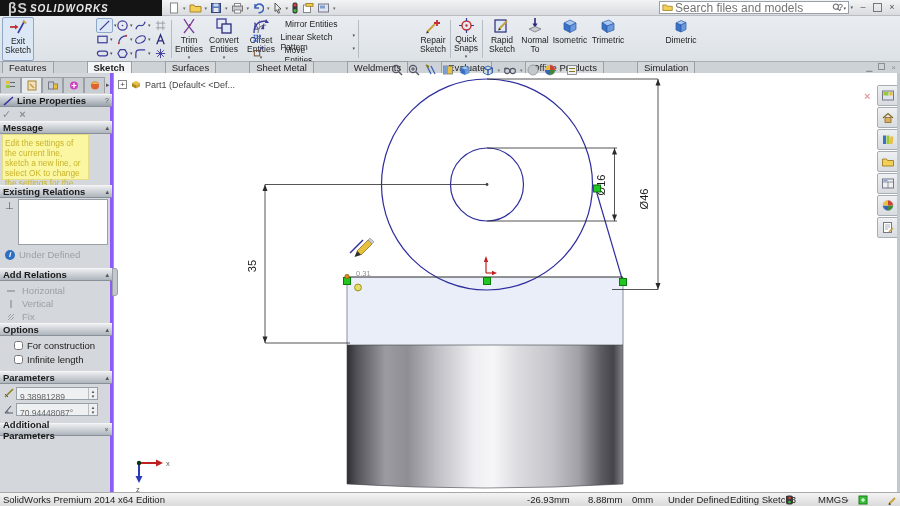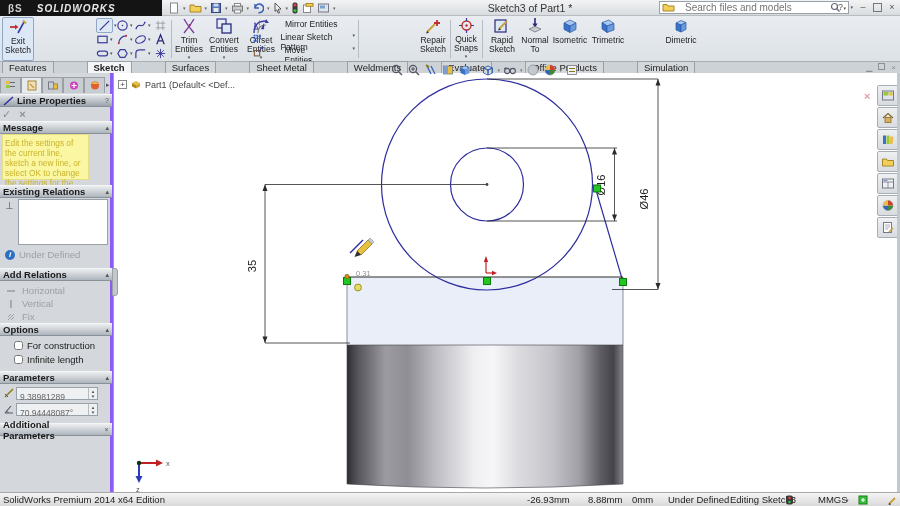--- a/index.html
+++ b/index.html
@@ -6,29 +6,29 @@
   html,body { width:900px; height:506px; overflow:hidden; background:#d4d8dc;
     font-family:"Liberation Sans","DejaVu Sans",sans-serif; }
   #app { position:relative; width:900px; height:506px; }
 
   
   .titlebar { position:absolute; left:0; top:0; width:900px; height:16px;
     background:linear-gradient(#f2f3f4,#d9dcdf); border-bottom:1px solid #b9bdc2; }
   .logo { position:absolute; left:0; top:0; width:162px; height:16px; background:#141414;
     color:#e8e8e8; font-size:10px; font-weight:bold; letter-spacing:1px;
     display:flex; align-items:center; padding-left:8px; font-style:italic; }
-  .logo .ds { color:#cfcfcf; font-style:normal; margin-right:14px; font-size:10px; }
+  .logo .ds { color:#cfcfcf; font-style:normal; margin-right:2px; font-size:14px; }
   .qat { position:absolute; left:168px; top:1px; height:14px; display:flex; align-items:center; gap:3px; }
   .qat .car { font-size:5px; color:#666; }
   .wtitle { position:absolute; left:430px; top:2px; width:200px; text-align:center;
     font-size:10.5px; color:#333; }
   .searchbox { position:absolute; left:659px; top:1px; width:190px; height:13px; background:#fff;
     border:1px solid #9aa0a8; display:flex; align-items:center; font-size:9.5px; color:#8a8f96; }
-  .searchbox input { border:none; outline:none; flex:1; font-size:10px; color:#8a8f96;
-    font-family:inherit; background:transparent; padding:0 2px;margin-left:8px; }
+  .searchbox input { border:none; outline:none; flex:1; font-size:12px; color:#8a8f96;
+    font-family:inherit; background:transparent; padding:0 2px; }
   .winbtns { position:absolute; right:2px; top:1px; display:flex; gap:4px; align-items:center;
     font-size:9px; color:#555; }
   .winbtns .wb { width:12px; height:12px; text-align:center; line-height:12px; }
 
   
   .ribbon { position:absolute; left:0; top:16px; width:900px; height:46px;
     background:linear-gradient(#e9edf1,#dde2e7); border-bottom:1px solid #aab0b6; }
   .rbtn { position:absolute; top:1px; height:44px; font-size:8.5px; color:#222; text-align:center;
     display:flex; flex-direction:column; align-items:center; justify-content:flex-start; line-height:1.1; }
   .rbtn .lbl { margin-top:1px; }
@@ -166,21 +166,20 @@
       <svg width="12" height="12" viewBox="0 0 12 12">
           <rect x="1.5" y="3" width="7" height="7.5" fill="#fff" stroke="#888"></rect>
           <rect x="4" y="1.5" width="7" height="2.8" fill="#f3cf57" stroke="#a8862a"></rect>
         </svg>
       <svg width="13" height="12" viewBox="0 0 13 12">
           <rect x="1.5" y="2" width="10" height="8" fill="#dfe5ec" stroke="#778"></rect>
           <rect x="3" y="3.5" width="5" height="3" fill="#7d9fd0"></rect>
         </svg>
         <span class="car">▾</span>
     </div>
-    <div class="wtitle">Sketch3 of Part1 *</div>
     <div class="searchbox">
       <svg width="13" height="11" viewBox="0 0 13 11" style="margin-left:2px">
           <path d="M1,9 L1,2.5 L5,2.5 L6,4 L12,4 L12,9 Z" fill="#f3cf57" stroke="#a8862a"></path>
         </svg>
       <input type="text" placeholder="Search files and models" style="">
       <svg width="11" height="11" viewBox="0 0 11 11">
           <circle cx="4.5" cy="4.5" r="3" fill="none" stroke="#667" stroke-width="1.2"></circle>
           <path d="M6.8,6.8 L9.5,9.5" stroke="#667" stroke-width="1.4"></path>
         </svg>
       <span class="car" style="margin:0 2px">▾</span>

